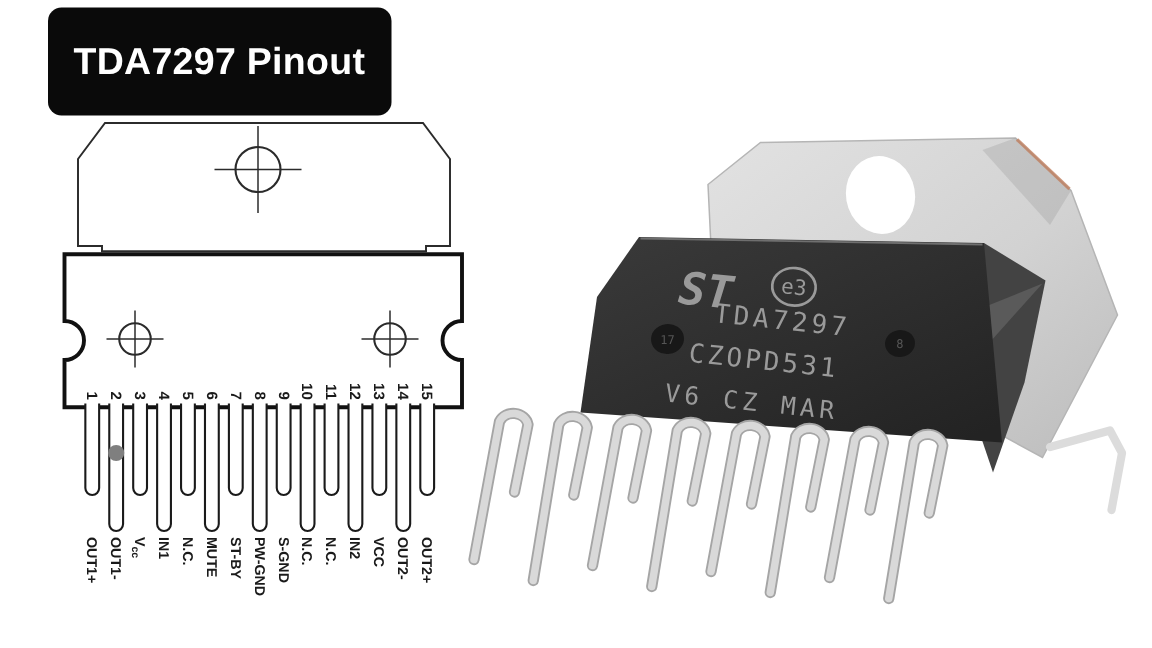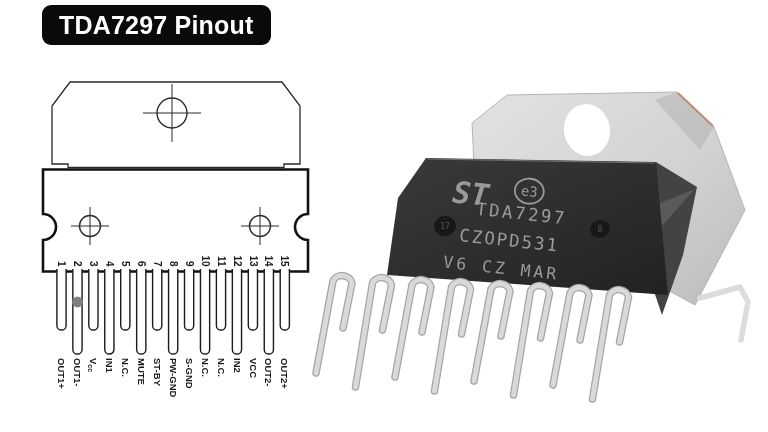--- a/index.html
+++ b/index.html
@@ -1,22 +1,22 @@
 <!DOCTYPE html>
 <html><head>
 <meta charset="utf-8">
 <style>
   html,body{margin:0;padding:0;background:#fff;}
   #stage{
     position:relative;width:768px;height:432px;background:#ffffff;
     overflow:hidden;font-family:"Liberation Sans",sans-serif;
   }
   #title-badge{
-    position:absolute;left:42px;top:5px;height:40px;line-height:40px;
-    padding:0 17px;border-radius:9px;font-size:25px;font-weight:bold;
+    position:absolute;left:32px;top:5px;height:40px;line-height:40px;
+    padding:16px 17px;border-radius:9px;font-size:25px;font-weight:bold;
     letter-spacing:0.2px;white-space:nowrap;
   }
   svg{position:absolute;}
   #diagram-svg{left:30px;top:60px;}
   #photo-svg{left:300px;top:50px;}
   text{font-family:"Liberation Sans",sans-serif;}
   .marking{font-family:"DejaVu Sans Mono",monospace;}
 </style>
 </head>
 <body>

